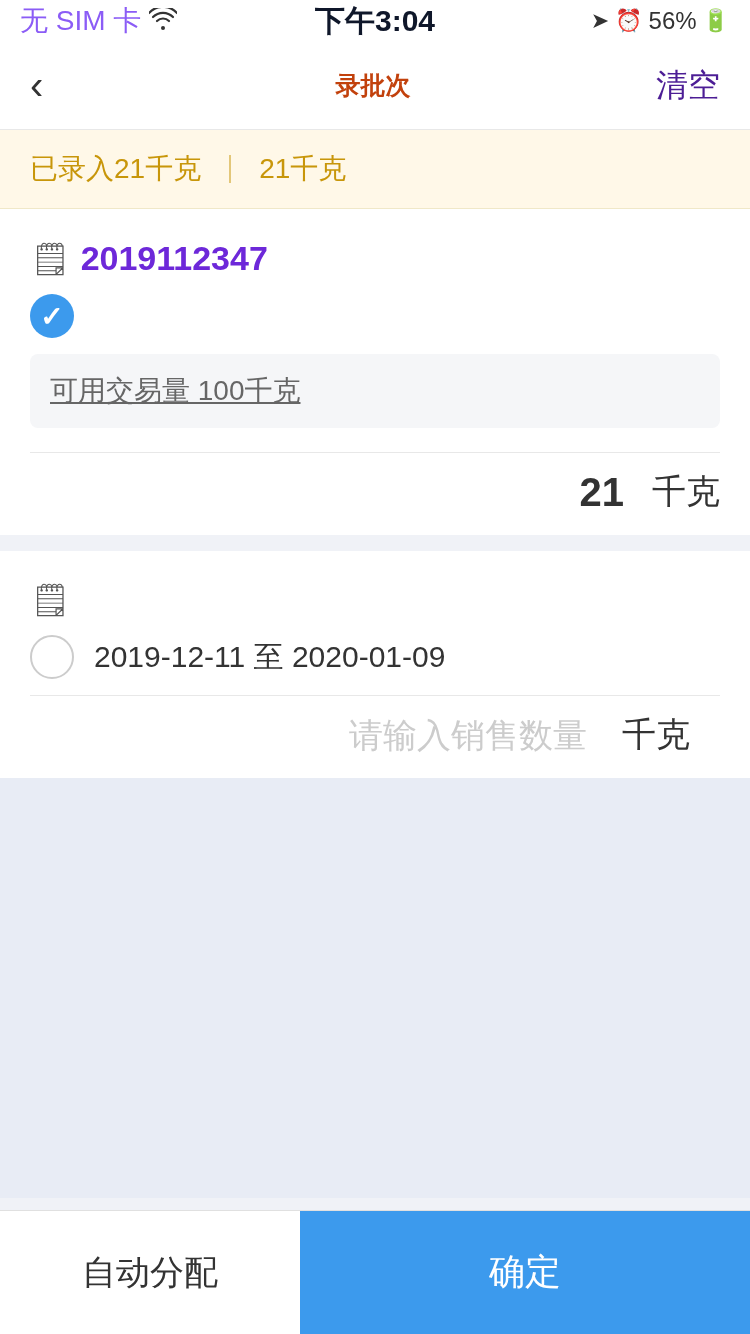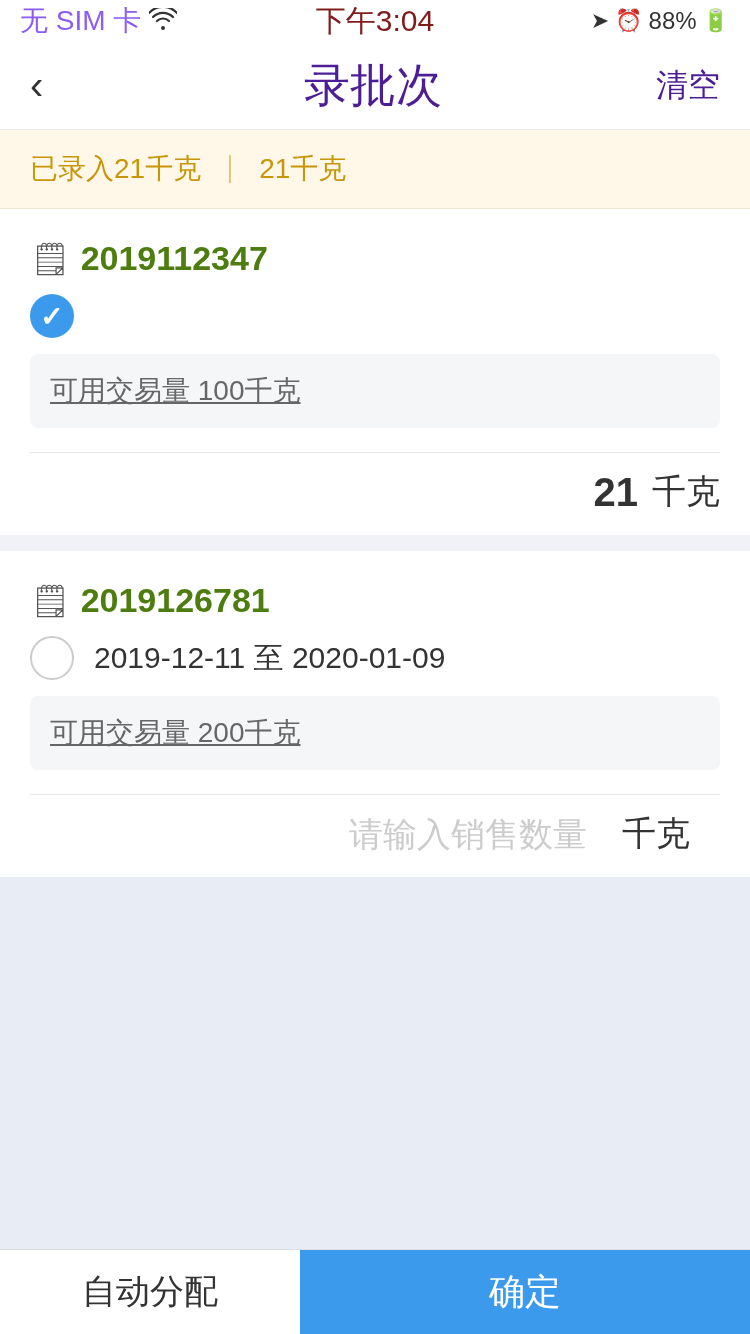--- a/index.html
+++ b/index.html
@@ -25,22 +25,22 @@
     }
     .status-left {
       display: flex;
       align-items: center;
       gap: 8px;
       font-size: 28px;
       color: #8b5cf6;
     }
     .status-center {
       font-size: 30px;
-      font-weight: 400;
-      color: #7f1d1d;
+      font-weight: 700;
+      color: #0f172a;
       position: absolute;
       left: 50%;
       transform: translateX(-50%);
     }
     .status-right {
       display: flex;
       align-items: center;
       gap: 6px;
       font-size: 24px;
       color: #333;
@@ -57,23 +57,23 @@
       padding: 0 30px;
       border-bottom: 1px solid #e8e8e8;
     }
     .nav-back {
       font-size: 40px;
       color: #333;
       cursor: pointer;
       width: 60px;
     }
     .nav-title {
-      font-size: 46px;
-      font-weight: 400;
-      color: #4c1d95;
+      font-size: 25px;
+      font-weight: 700;
+      color: #c2410c;
     }
     .nav-clear {
       font-size: 32px;
       color: #4c1d95;
       cursor: pointer;
     }
 
     
     .summary-bar {
       background: #fff8e8;
@@ -103,21 +103,21 @@
     }
     .batch-header {
       display: flex;
       align-items: center;
       gap: 10px;
       margin-bottom: 16px;
     }
     .batch-id {
       font-size: 34px;
       font-weight: 600;
-      color: #4d7c0f;
+      color: #6d28d9;
     }
     .batch-doc-icon {
       font-size: 32px;
       color: #555;
     }
     .batch-row {
       display: flex;
       align-items: center;
       gap: 20px;
       margin-bottom: 16px;
@@ -154,21 +154,21 @@
       padding: 18px 20px;
       font-size: 28px;
       color: #666;
       margin-bottom: 24px;
       text-decoration: underline;
     }
     .batch-quantity-row {
       display: flex;
       align-items: center;
       justify-content: flex-end;
-      gap: 14px;
+      gap: 28px;
       padding: 16px 0 20px 0;
       border-top: 1px solid #e8e8e8;
     }
     .quantity-value {
       font-size: 40px;
       font-weight: 600;
       color: #333;
     }
     .quantity-unit {
       font-size: 34px;
@@ -211,21 +211,21 @@
     
     .gray-area {
       background: #e8ecf5;
       flex: 1;
       min-height: 420px;
     }
 
     
     .bottom-bar {
       width: 750px;
-      height: 85px;
+      height: 124px;
       display: flex;
       position: fixed;
       bottom: 0;
       left: 0;
       background: #fff;
       border-top: 1px solid #e0e0e0;
     }
     .btn-auto {
       flex: 1;
       display: flex;
@@ -261,21 +261,21 @@
         <path d="M0 5a19 19 0 0128 0" stroke="#333" stroke-width="2.2" fill="none" stroke-linecap="round"></path>
       </svg>
     </span>
   </div>
   <div class="status-center" style="position:absolute;left:50%;transform:translateX(-50%);">
     <span>下午3:04</span>
   </div>
   <div class="status-right">
     <span style="font-size:22px;">➤</span>
     <span style="font-size:22px;">⏰</span>
-    <span>88%</span>
+    <span>56%</span>
     <span style="font-size:22px;">🔋</span>
   </div>
 </div>
 
 <div class="nav-bar">
   <span class="nav-back">‹</span>
   <span class="nav-title">录批次</span>
   <span class="nav-clear">清空</span>
 </div>
 
@@ -300,27 +300,25 @@
     <span class="quantity-value">21</span>
     <span class="quantity-unit">千克</span>
   </div>
 </div>
 
 <div class="section-separator"></div>
 
 <div class="batch-card">
   <div class="batch-header">
     <span class="batch-doc-icon">🗒</span>
-    <span class="batch-id">2019126781</span>
   </div>
   <div class="batch-row">
     <div class="radio-circle unselected"></div>
     <span class="batch-date">2019-12-11 至 2020-01-09</span>
   </div>
-  <div class="batch-available">可用交易量 200千克</div>
   <div class="input-quantity-row">
     <input type="number" class="quantity-input" placeholder="请输入销售数量" style="">
     <span class="unit-label">千克</span>
   </div>
 </div>
 
 <div class="gray-area" style="min-height: 420px;"></div>
 
 <div class="bottom-bar">
   <div class="btn-auto">自动分配</div>

